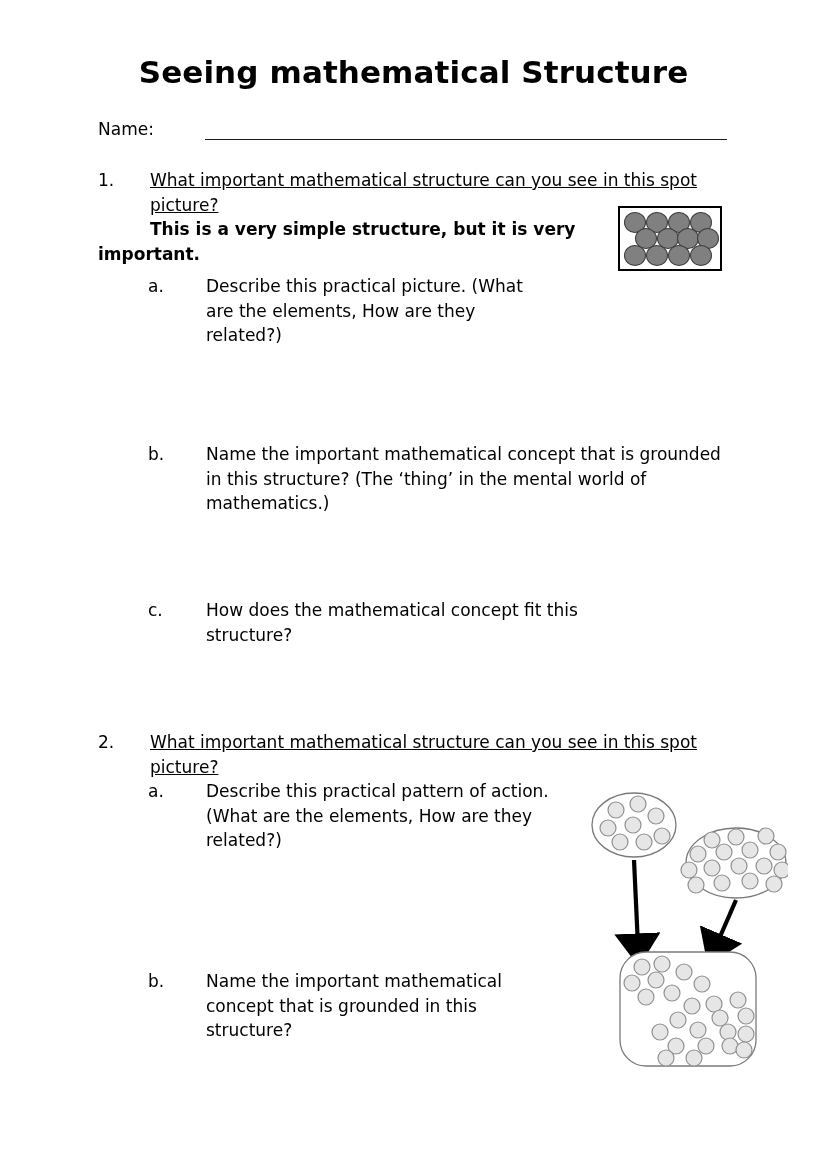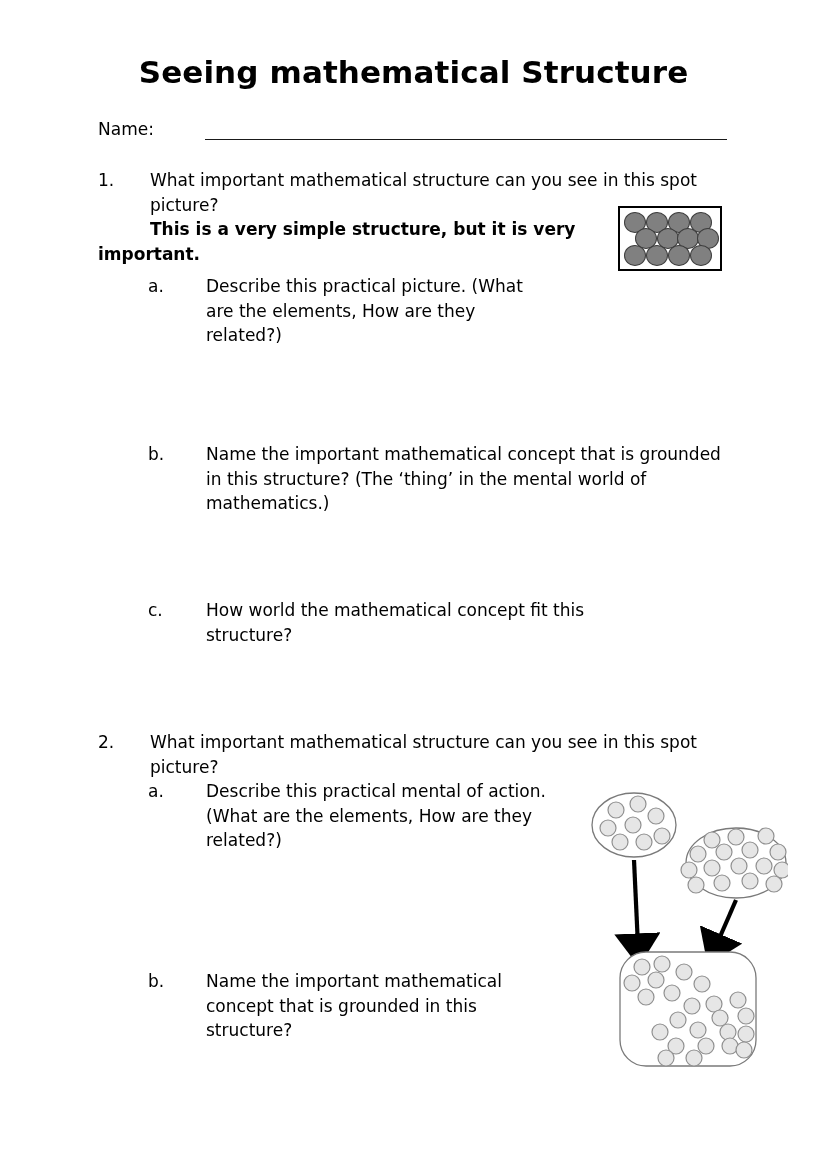--- a/index.html
+++ b/index.html
@@ -66,20 +66,21 @@
     font-size: 17px;
     line-height: 24.5px;
   }
   .q-num {
     position: absolute;
     left: 0;
     top: 0;
   }
   .q-body {
     display: block;
+    text-decoration: underline;
   }
 
   .para {
     position: absolute;
     font-size: 17px;
     line-height: 24.5px;
     font-weight: bold;
   }
 
   
@@ -159,21 +160,21 @@
     <span class="sub-text">Describe this practical picture. (What are the elements, How are they related?)</span>
   </div>
 
   <div class="sub-item" style="left:148px; top:442px; width:578px;">
     <span class="sub-marker">b.</span>
     <span class="sub-text">Name the important mathematical concept that is grounded in this structure? (The ‘thing’ in the mental world of mathematics.)</span>
   </div>
 
   <div class="sub-item" style="left:148px; top:598px; width:460px;">
     <span class="sub-marker">c.</span>
-    <span class="sub-text">How world the mathematical concept fit this structure?</span>
+    <span class="sub-text">How does the mathematical concept fit this structure?</span>
   </div>
 
   <div class="fig1">
     <span class="spot" style="left:4px;  top:4px;"></span>
     <span class="spot" style="left:26px; top:4px;"></span>
     <span class="spot" style="left:48px; top:4px;"></span>
     <span class="spot" style="left:70px; top:4px;"></span>
     <span class="spot" style="left:15px; top:20px;"></span>
     <span class="spot" style="left:37px; top:20px;"></span>
     <span class="spot" style="left:57px; top:20px;"></span>
@@ -184,21 +185,21 @@
     <span class="spot" style="left:70px; top:37px;"></span>
   </div>
 
   <div class="q-block" style="left:98px; top:730px; width:600px;">
     <span class="q-num">2.</span>
     <span class="q-body" style="margin-left:52px; display:block;">What important mathematical structure can you see in this spot picture?</span>
   </div>
 
   <div class="sub-item" style="left:148px; top:779px; width:440px;">
     <span class="sub-marker">a.</span>
-    <span class="sub-text">Describe this practical mental of action. (What are the elements, How are they related?)</span>
+    <span class="sub-text">Describe this practical pattern of action. (What are the elements, How are they related?)</span>
   </div>
 
   <div class="sub-item" style="left:148px; top:969px; width:400px;">
     <span class="sub-marker">b.</span>
     <span class="sub-text">Name the important mathematical concept that is grounded in this structure?</span>
   </div>
 
   <div class="fig2">
     <svg width="200" height="295" viewBox="0 0 200 295" xmlns="http://www.w3.org/2000/svg">
       <defs>

